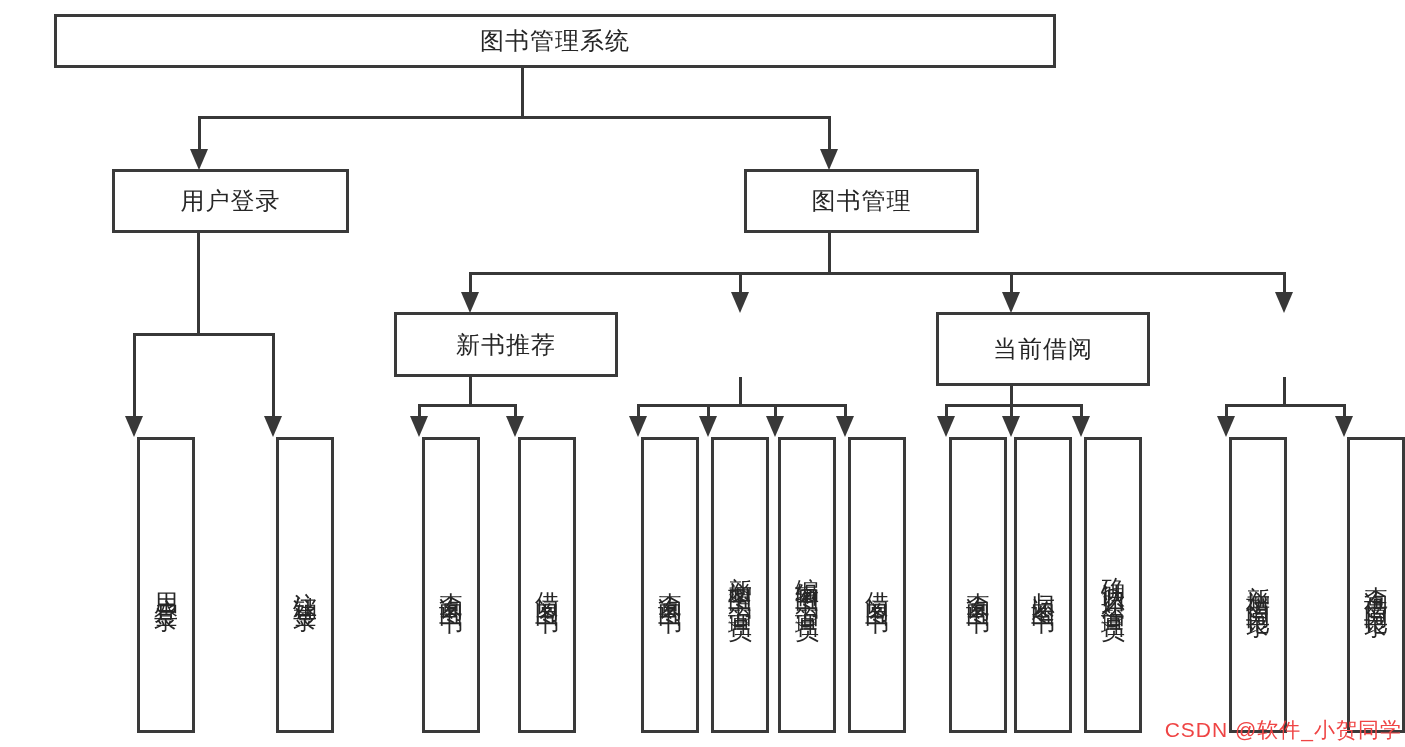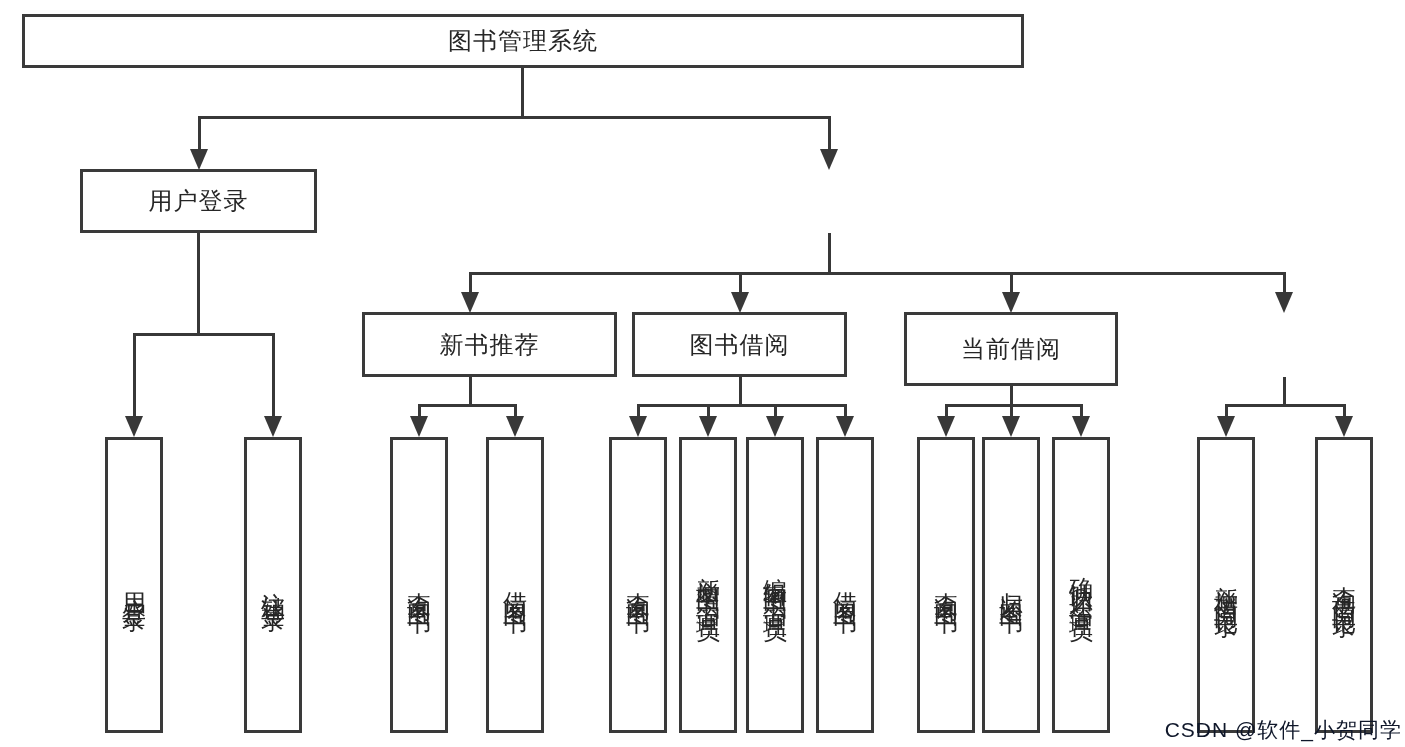--- a/index.html
+++ b/index.html
@@ -7,28 +7,29 @@
     position:relative; width:1405px; height:747px; background:#ffffff;
     font-family:"Liberation Sans","DejaVu Sans",sans-serif; color:#262626;
     overflow:hidden;
   }
   .connectors { position:absolute; left:0; top:0; width:1405px; height:747px; }
   .node {
     position:absolute; box-sizing:border-box; background:#ffffff;
     border:3px solid #3a3a3a; display:flex; align-items:center; justify-content:center;
     font-size:24px; letter-spacing:1px; line-height:1; text-align:center;
     white-space:nowrap;
+    margin-left:32px;
   }
   .leaf {
     writing-mode:vertical-rl; text-orientation:mixed;
     font-size:24px; letter-spacing:6px; white-space:normal;
   }
   .watermark {
     position:absolute; top:716px; right:3px; z-index:5;
-    color:#0f172a; font-size:21px; letter-spacing:1px;
+    color:#ef4444; font-size:21px; letter-spacing:1px;
     font-family:"Liberation Sans","DejaVu Sans",sans-serif;
   }
 </style>
 </head>
 <body>
 
 <div class="canvas">
 
   <svg class="connectors" width="1405" height="747" viewBox="0 0 1405 747" xmlns="http://www.w3.org/2000/svg">
     <g stroke="#383838" stroke-width="3" fill="none" shape-rendering="crispEdges">
@@ -92,23 +93,23 @@
       <polygon points="1002,416 1020,416 1011,437"></polygon>
       <polygon points="1072,416 1090,416 1081,437"></polygon>
       <polygon points="1217,416 1235,416 1226,437"></polygon>
       <polygon points="1335,416 1353,416 1344,437"></polygon>
     </g>
   </svg>
 
   <div class="node" style="left:22px;top:14px;width:1002px;height:54px">图书管理系统</div>
 
   <div class="node" style="left:80px;top:169px;width:237px;height:64px">用户登录</div>
+  <div class="node" style="left:712px;top:169px;width:235px;height:64px">图书管理</div>
 
-  <div class="node" style="left:362px;top:312px;width:255px;height:65px">新书推荐</div>
-  <div class="node" style="left:632px;top:312px;width:215px;height:65px">图书借阅</div>
+  <div class="node" style="left:362px;top:312px;width:224px;height:65px">新书推荐</div>
   <div class="node" style="left:904px;top:312px;width:214px;height:74px">当前借阅</div>
 
   <div class="node leaf" style="left:105px;top:437px;width:58px;height:296px">用户登录</div>
   <div class="node leaf" style="left:244px;top:437px;width:58px;height:296px">注销登录</div>
 
   <div class="node leaf" style="left:390px;top:437px;width:58px;height:296px">查询图书</div>
   <div class="node leaf" style="left:486px;top:437px;width:58px;height:296px">借阅图书</div>
 
   <div class="node leaf" style="left:609px;top:437px;width:58px;height:296px">查询图书</div>
   <div class="node leaf" style="left:679px;top:437px;width:58px;height:296px">新增图书（管理员）</div>

